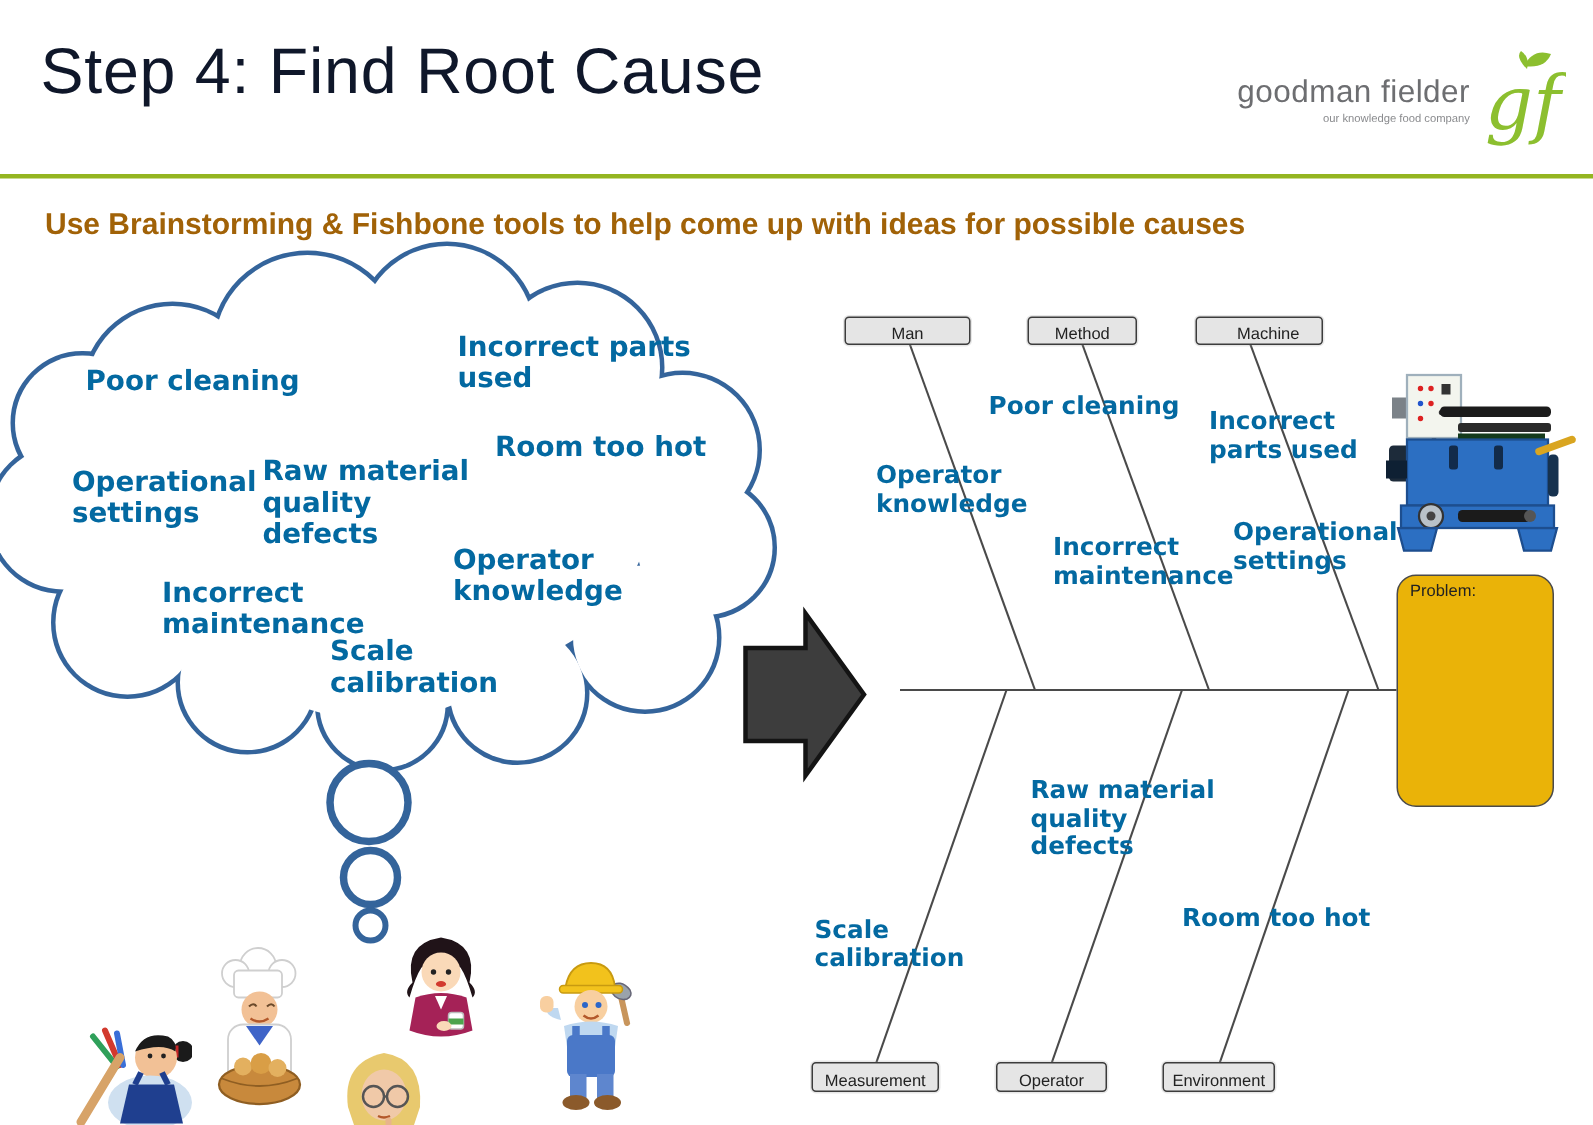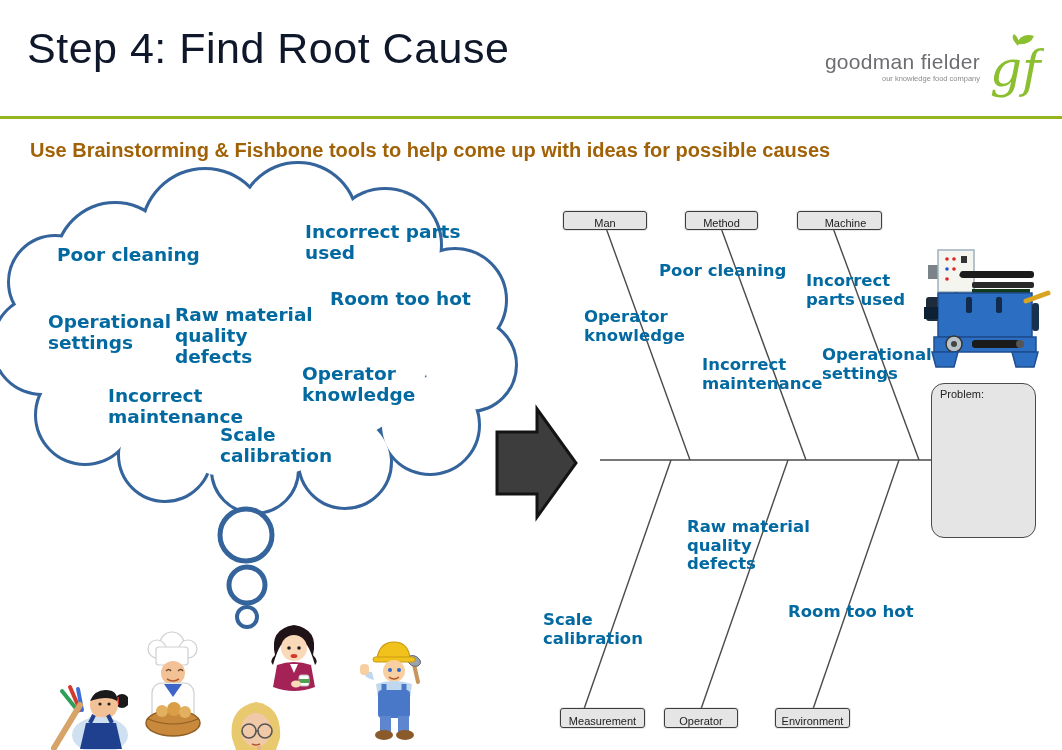--- a/index.html
+++ b/index.html
@@ -13,21 +13,21 @@
   .logo-text{text-align:right;line-height:1;}
   .logo-name{font-size:21px;color:#6d6e71;letter-spacing:0.3px;}
   .logo-tag{font-size:7.5px;color:#8a8b8e;margin-top:3px;}
   .idea{color:#0369a1;font-weight:bold;font-family:"DejaVu Sans",sans-serif;line-height:1.13;}
   .idea.cloud{font-size:18.5px;}
   .idea.bone{font-size:16.5px;}
   .catbox{background:#e5e5e5;border:1px solid #3c3c3c;border-radius:3px;display:flex;
           align-items:flex-end;justify-content:center;font-size:11px;color:#222;
           box-shadow:0 0 0 1px rgba(160,160,160,.25);}
   .problem-box{left:931px;top:383px;width:103px;height:153px;border:1.6px solid #4a4a4a;
-               border-radius:13px;background:#e5e5e5;}
+               border-radius:13px;background:#eab308;}
   .problem-label{position:absolute;left:8px;top:4px;font-size:11px;color:#222;}
   .problem-text{position:absolute;left:0;right:0;top:42px;text-align:center;
                 color:#2B5F94;font-family:"DejaVu Sans",sans-serif;font-size:27px;
                 font-weight:bold;line-height:1.2;}
   svg{display:block;}
   .no-events{pointer-events:none;}
 </style>
 </head>
 <body>
 
@@ -200,21 +200,21 @@
 
 <div class="abs catbox" style="left:563px;top:211px;width:82px;height:17px;">
   <span>Man</span>
 </div>
 <div class="abs catbox" style="left:685px;top:211px;width:71px;height:17px;">
   <span>Method</span>
 </div>
 <div class="abs catbox" style="left:797px;top:211px;width:71px;height:17px;padding-left:12px;">
   <span>Machine</span>
 </div>
-<div class="abs catbox" style="left:560px;top:708px;width:83px;height:18px;">
+<div class="abs catbox" style="left:541px;top:708px;width:83px;height:18px;">
   <span>Measurement</span>
 </div>
 <div class="abs catbox" style="left:664px;top:708px;width:72px;height:18px;">
   <span>Operator</span>
 </div>
 <div class="abs catbox" style="left:775px;top:708px;width:73px;height:18px;">
   <span>Environment</span>
 </div>
 
 <div class="abs idea bone" style="left:659px;top:262px;">Poor cleaning</div>

